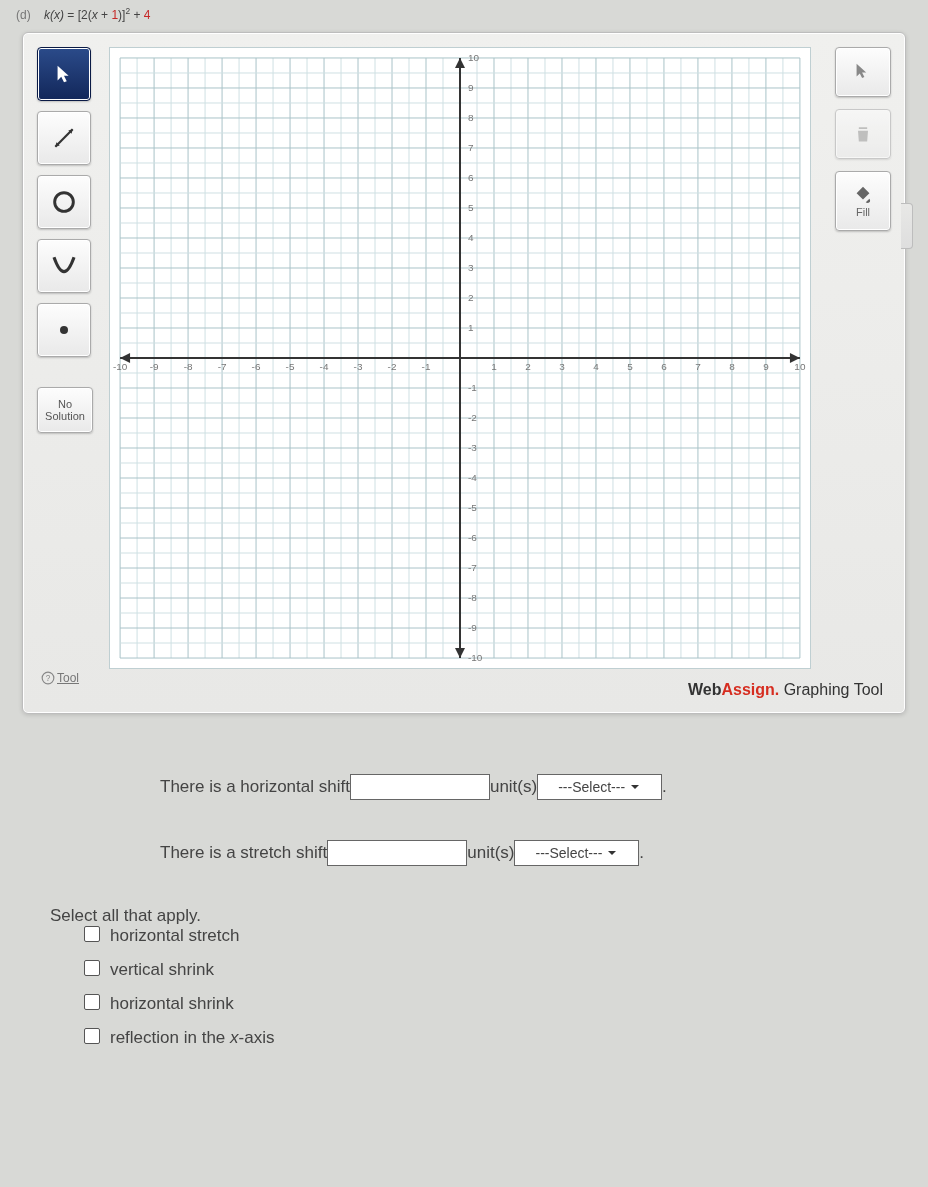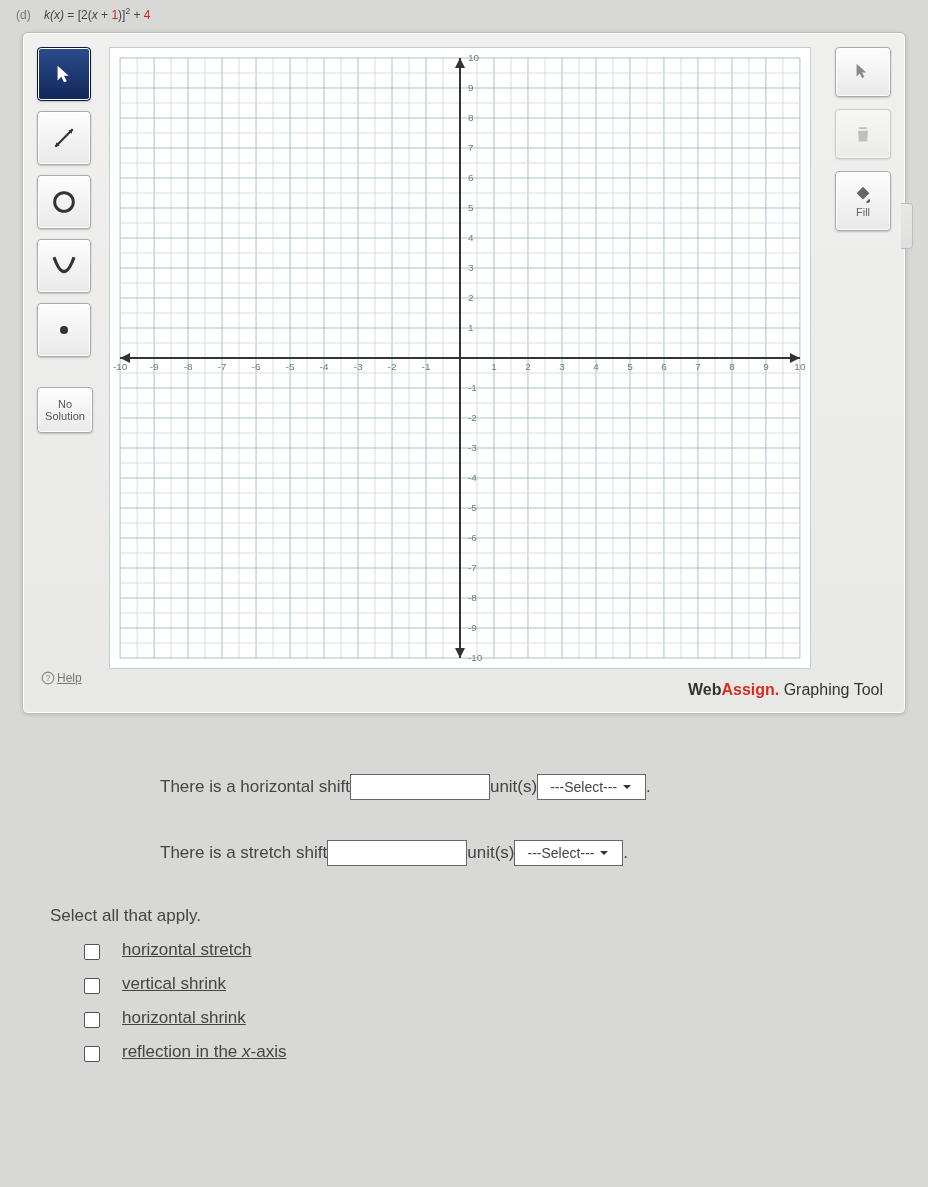--- a/index.html
+++ b/index.html
@@ -102,26 +102,26 @@
   .shift-row {
     margin-left: 110px;
     margin-bottom: 40px;
     display:flex; align-items:center; 
   }
   .txt-input {
     width:140px; height:26px; border:1px solid #666; background:#fff;
     font-size:15px; padding:0 4px;
   }
   .sel {
-    height:26px; border:1px solid #666; background:#fff; font-size:14px; padding:0 12px;
+    height:26px; border:1px solid #666; background:#fff; font-size:14px; padding:0 20px;
     display:inline-flex;align-items:center;gap:4px;
   }
   .sel svg {width:12px;height:12px}
-  .check-group-title { margin-bottom:14px; }
-  .check-row { margin-left:34px; margin-bottom:14px; display:flex; align-items:flex-end; gap:22px;text-decoration:underline; }
+  .check-group-title { }
+  .check-row { margin-left:34px; margin-bottom:14px; display:flex; align-items:flex-start; gap:10px; }
   .cbox {
     width:16px;height:16px;border:1.5px solid #555;border-radius:2px;background:#fff;flex-shrink:0;
   }
   .italic-x { font-style:italic; }
   
   .notch {
     position:absolute;right:-8px;top:170px;width:12px;height:46px;
     background:linear-gradient(#e8e8e6,#dedede);
     border:1px solid #bdbdbd;border-left:none;border-radius:0 4px 4px 0;
   }
@@ -173,21 +173,21 @@
       <span>No</span>
       <span>Solution</span>
     </div>
   </div>
 
   <a class="help-link">
     <svg width="14" height="14" viewBox="0 0 24 24">
         <circle cx="12" cy="12" r="10" fill="none" stroke="#888" stroke-width="2"></circle>
         <text x="12" y="17" text-anchor="middle" font-size="14" fill="#888">?</text>
       </svg>
-    <span>Help</span>
+    <span>Tool</span>
   </a>
 
   <div class="right-tools">
     <div class="right-btn">
       <svg width="22" height="22" viewBox="0 0 24 24">
           <path fill="#888" d="M5 3l0 14 3.5-3.5 2.5 5 2.5-1-2.5-5 4.5 0z"></path>
         </svg>
     </div>
     <div class="right-btn" style="opacity:.55">
       <svg width="20" height="20" viewBox="0 0 24 24">

